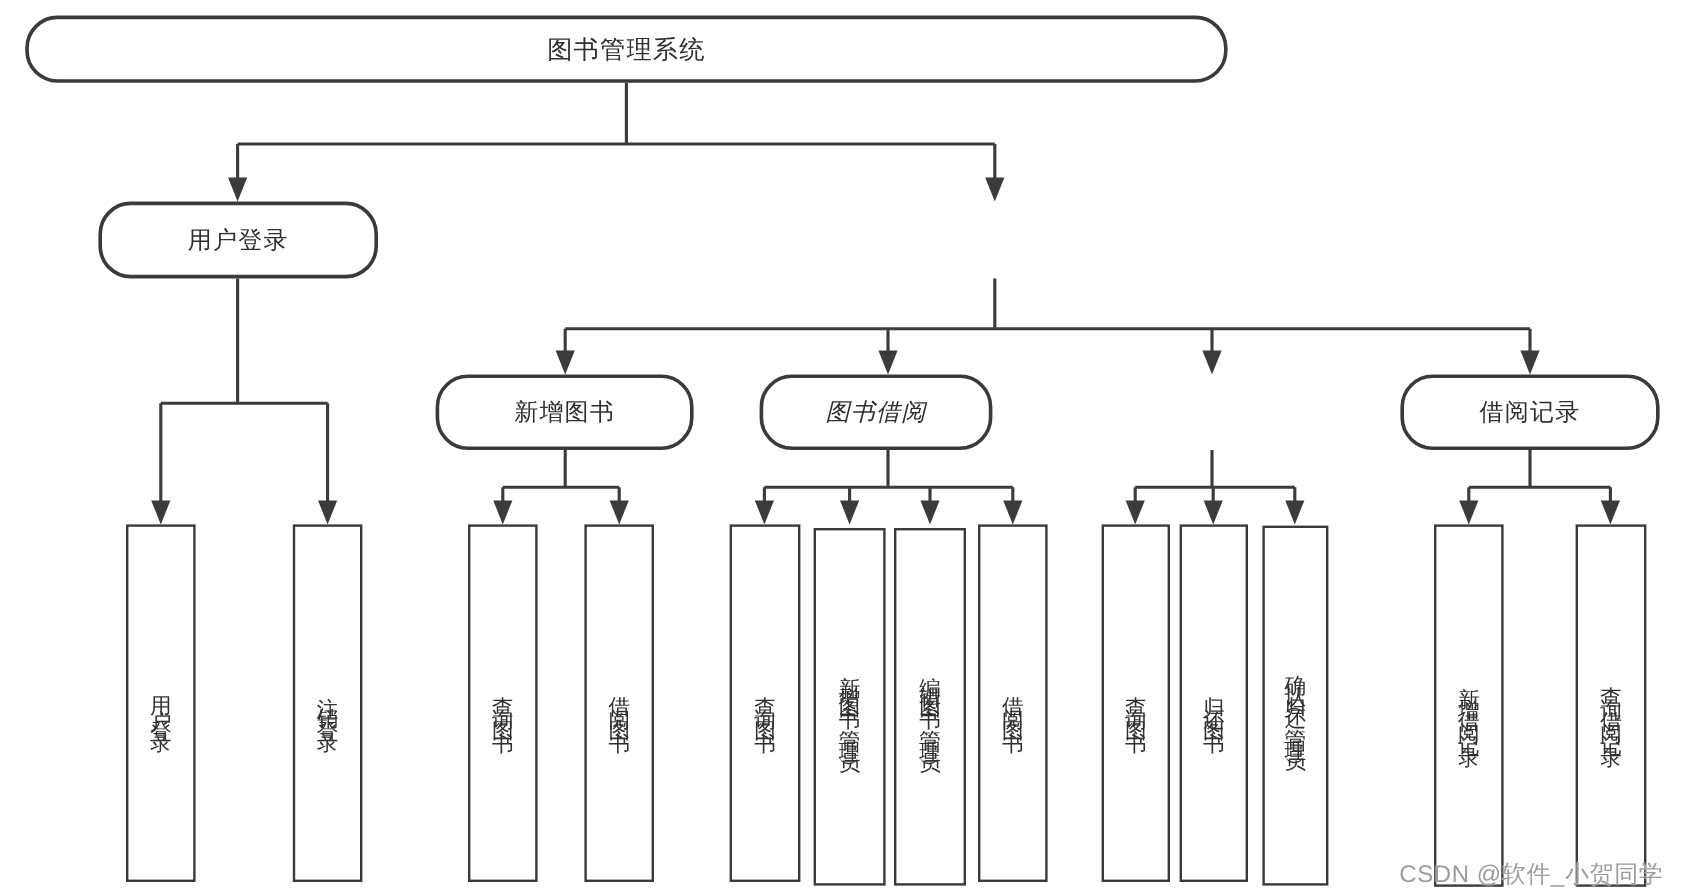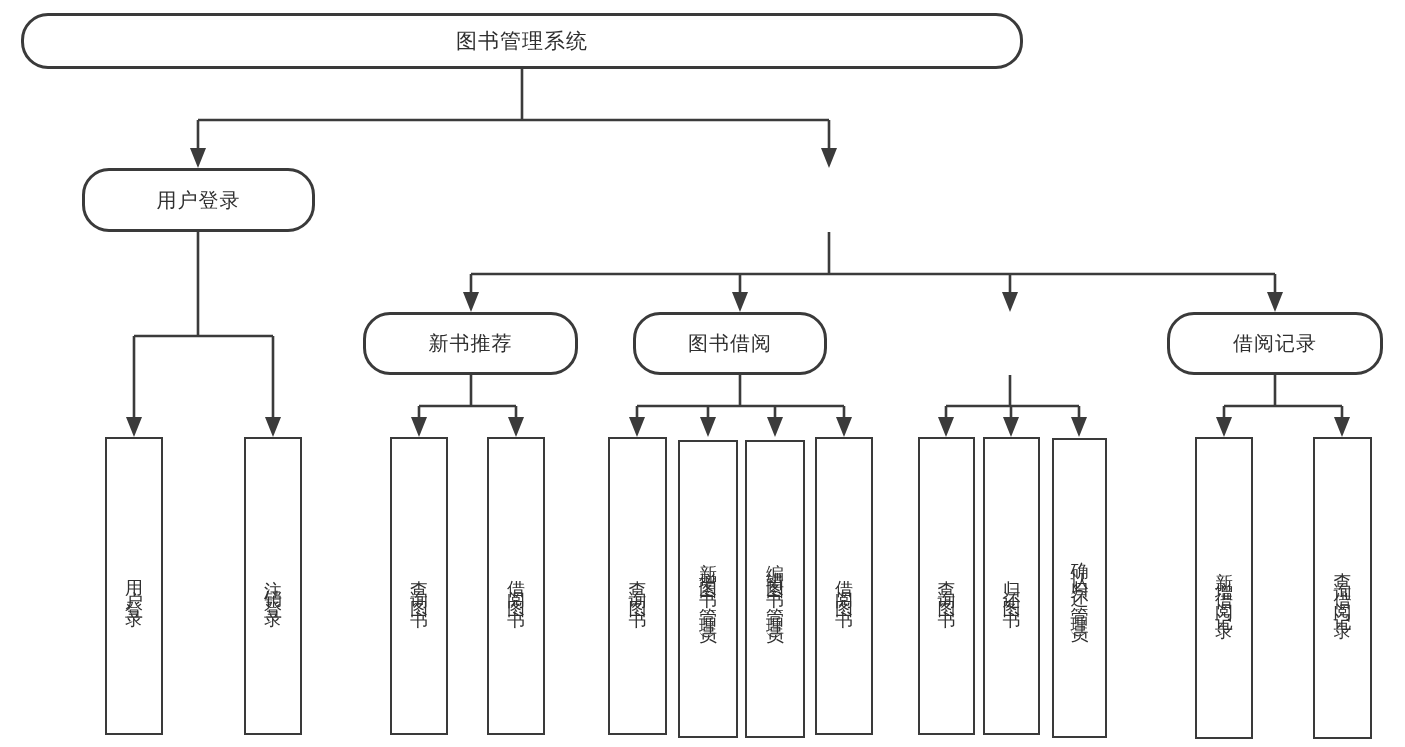--- a/index.html
+++ b/index.html
@@ -105,36 +105,37 @@
       <polygon points="1071,417 1087,417 1079,437"></polygon>
       <polygon points="1216,417 1232,417 1224,437"></polygon>
       <polygon points="1334,417 1350,417 1342,437"></polygon>
     </g>
   </svg>
 
   <div class="node h" style="left:21px; top:13px; width:1002px; height:56px; font-size:21px;">图书管理系统</div>
 
   <div class="node h" style="left:82px; top:168px; width:233px; height:64px;">用户登录</div>
 
-  <div class="node h" style="left:363px; top:312px; width:215px; height:63px;">新书推荐</div>
-  <div class="node h" style="left:633px; top:312px; width:194px; height:63px;">图书借阅</div>
+  <div class="node h" style="left:363px; top:312px; width:215px; height:63px;">新增图书</div>
+  <div class="node h" style="left:633px; top:312px; width:194px; height:63px;font-style:italic;">图书借阅</div>
   <div class="node h" style="left:1167px; top:312px; width:216px; height:63px;">借阅记录</div>
 
   <div class="node v" style="left:105px; top:437px; width:58px; height:298px;">用户登录</div>
   <div class="node v" style="left:244px; top:437px; width:58px; height:298px;">注销登录</div>
 
   <div class="node v" style="left:390px; top:437px; width:58px; height:298px;">查询图书</div>
   <div class="node v" style="left:487px; top:437px; width:58px; height:298px;">借阅图书</div>
 
   <div class="node v" style="left:608px; top:437px; width:59px; height:298px;">查询图书</div>
   <div class="node v" style="left:678px; top:440px; width:60px; height:298px; letter-spacing:9px;">新增图书（管理员）</div>
   <div class="node v" style="left:745px; top:440px; width:60px; height:298px; letter-spacing:9px;">编辑图书（管理员）</div>
   <div class="node v" style="left:815px; top:437px; width:58px; height:298px;">借阅图书</div>
 
   <div class="node v" style="left:918px; top:437px; width:57px; height:298px;">查询图书</div>
   <div class="node v" style="left:983px; top:437px; width:57px; height:298px;">归还图书</div>
   <div class="node v" style="left:1052px; top:438px; width:55px; height:300px; letter-spacing:9px;">确认归还（管理员）</div>
 
   <div class="node v" style="left:1195px; top:437px; width:58px; height:302px;">新增借阅记录</div>
   <div class="node v" style="left:1313px; top:437px; width:59px; height:302px;">查询借阅记录</div>
 
+  <div class="watermark">CSDN @软件_小贺同学</div>
 
 </div>
 
 </body></html>

